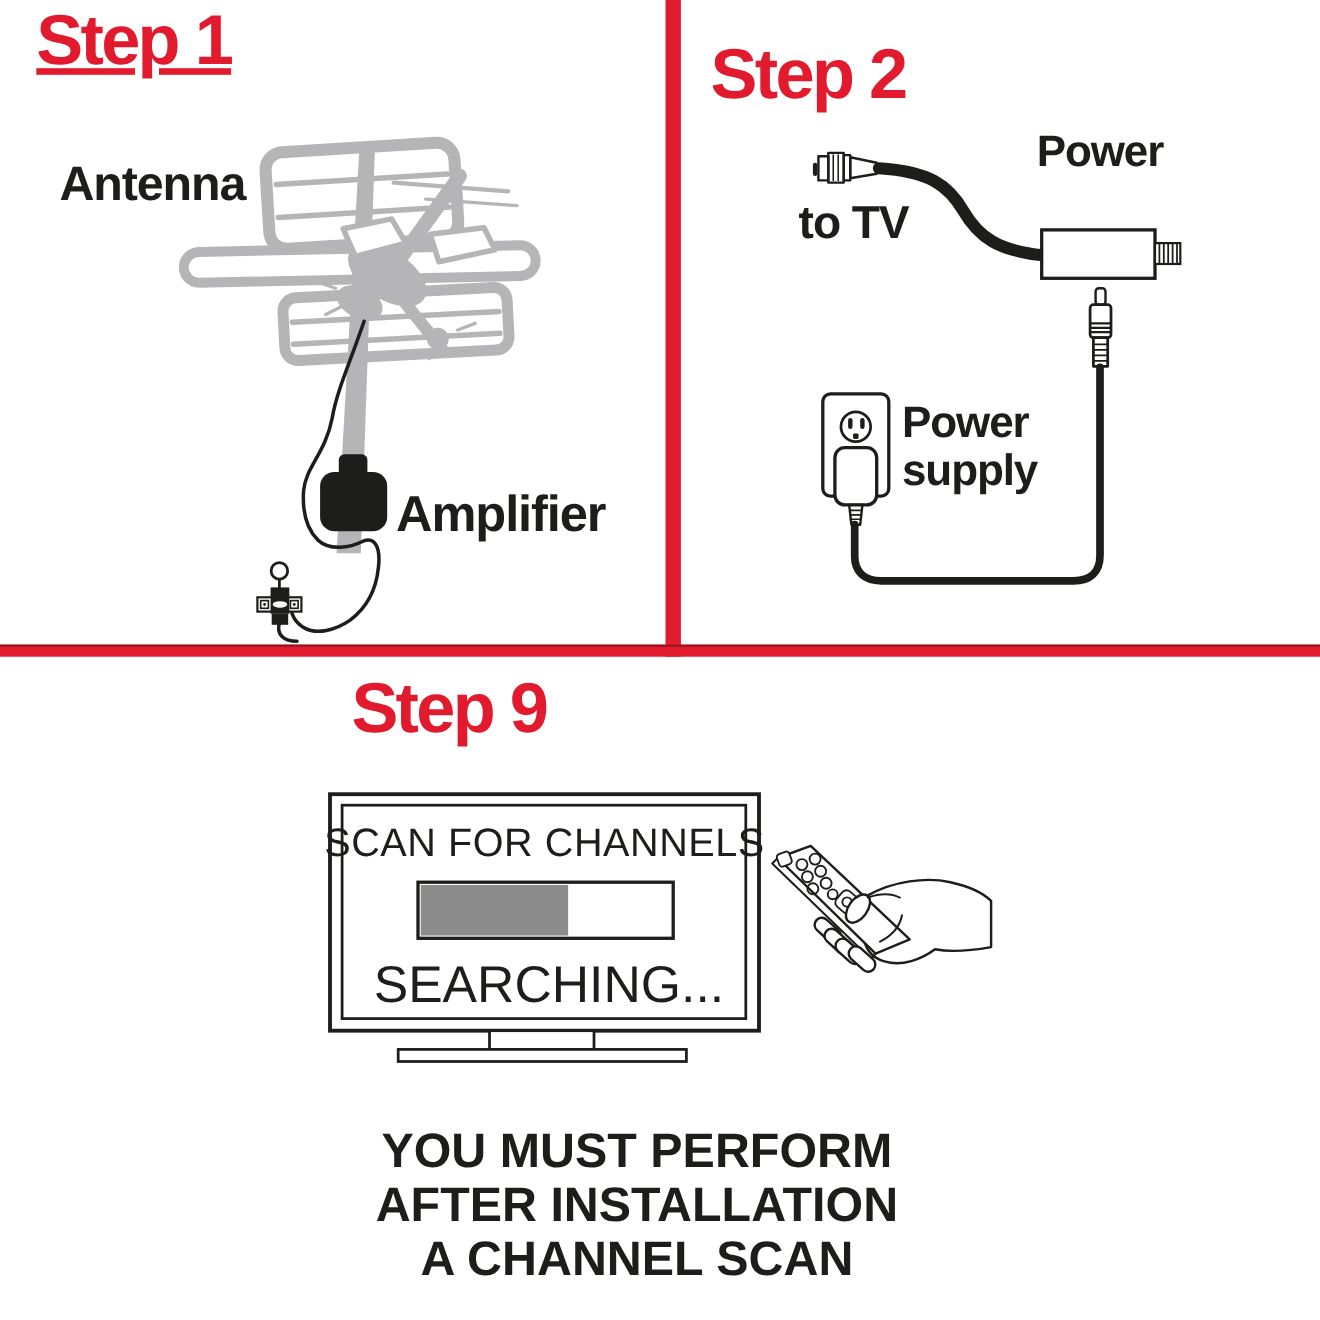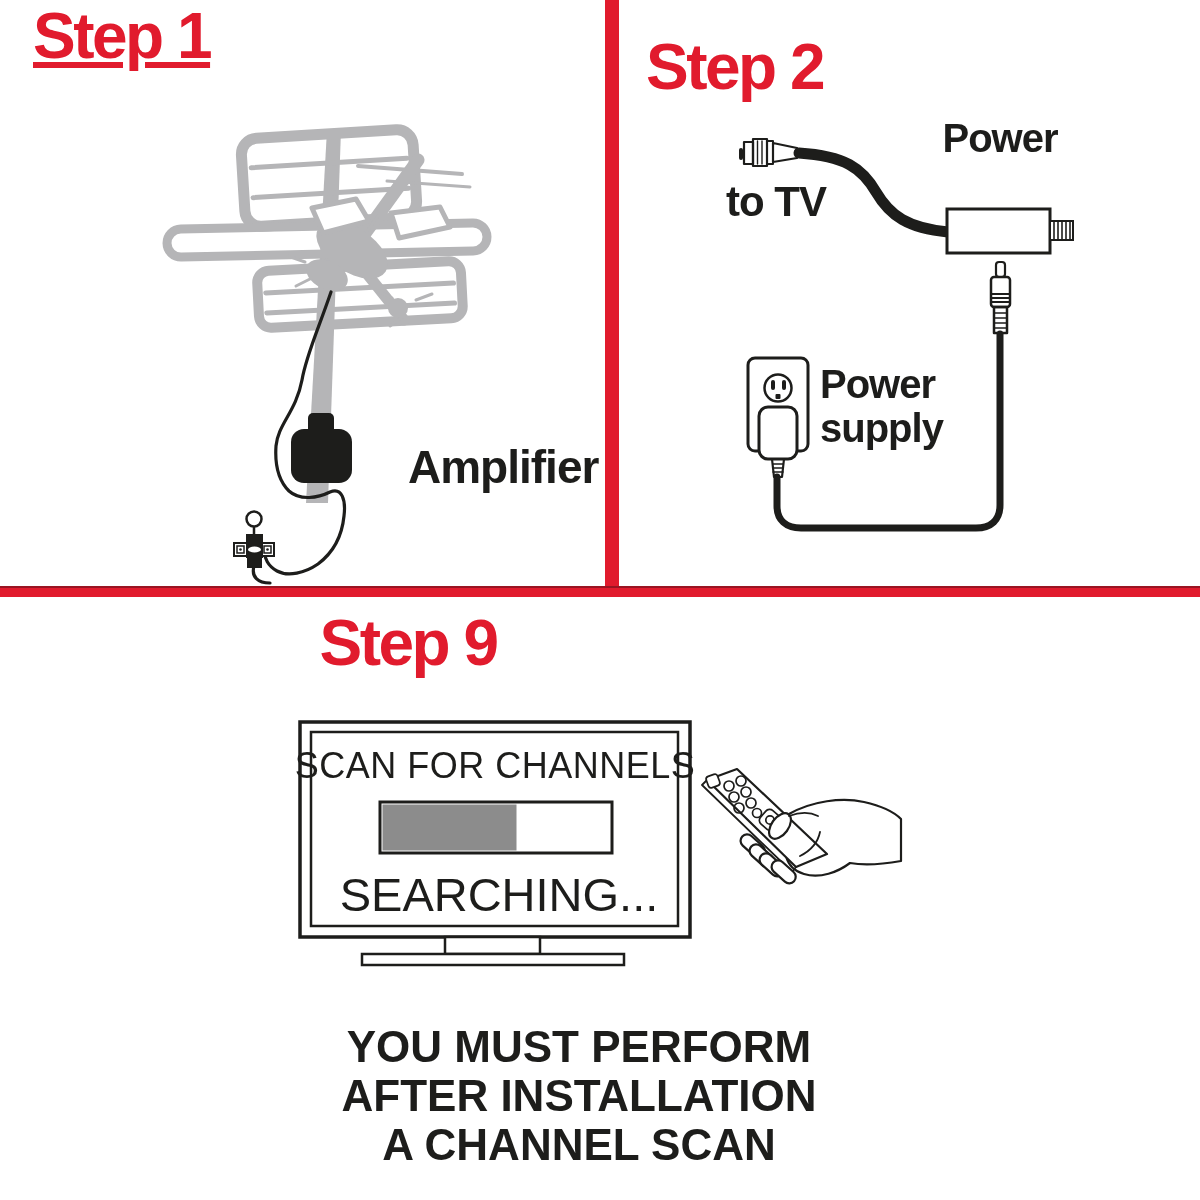--- a/index.html
+++ b/index.html
@@ -224,21 +224,22 @@
     </g>
   </svg>
 
   <div class="divider-v"></div>
   <div class="divider-h"></div>
 
   <div class="step-title" style="left:33px;top:4px;text-decoration:underline;">Step 1</div>
   <div class="step-title" style="left:646px;top:24px;margin-top:11px;">Step 2</div>
   <div class="step-title centered" style="left:308px;top:611px;width:200px;">Step 9</div>
 
-  <div class="big-label" style="left:360px;top:443px;font-size:46px;margin-left:48px;">Amplifier</div>
+  <div class="big-label" style="left:54px;top:144px;font-size:44px;">Antenna</div>
+  <div class="big-label" style="left:360px;top:443px;font-size:46px;">Amplifier</div>
 
   <div class="big-label" style="left:726px;top:179px;font-size:42px;">to TV</div>
   <div class="big-label centered" style="left:880px;top:116px;width:240px;font-size:40px;line-height:44px;">
     <div>Power</div>
   </div>
   <div class="big-label" style="left:820px;top:362px;font-size:40px;line-height:44px;">
     <div>Power</div>
     <div>supply</div>
   </div>
 

